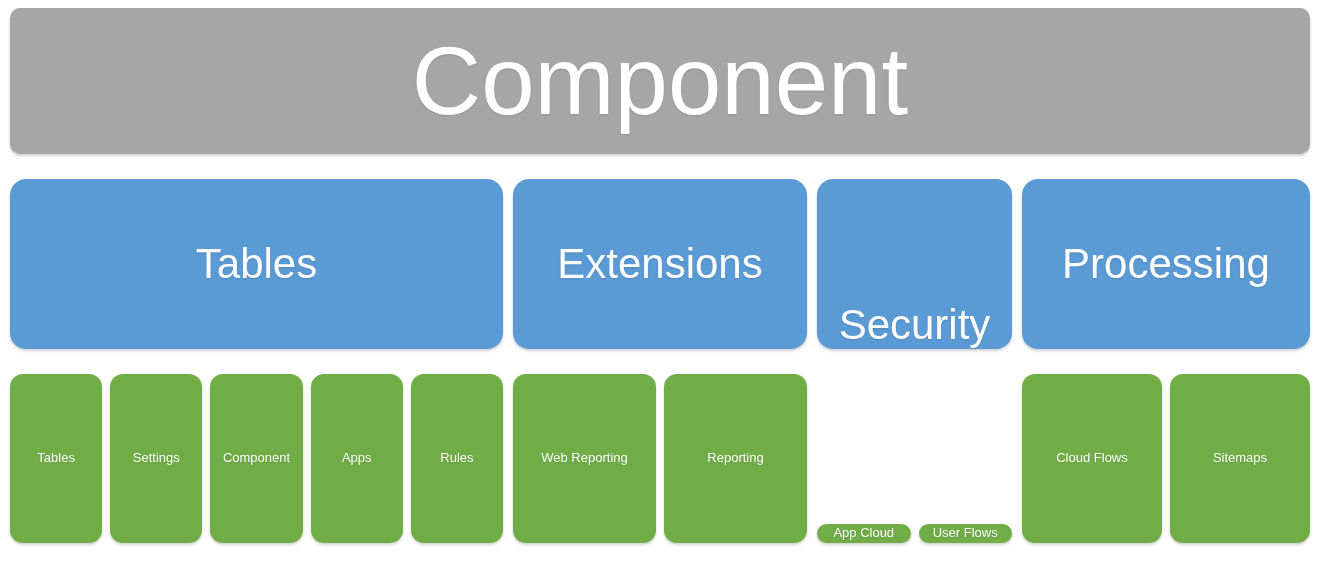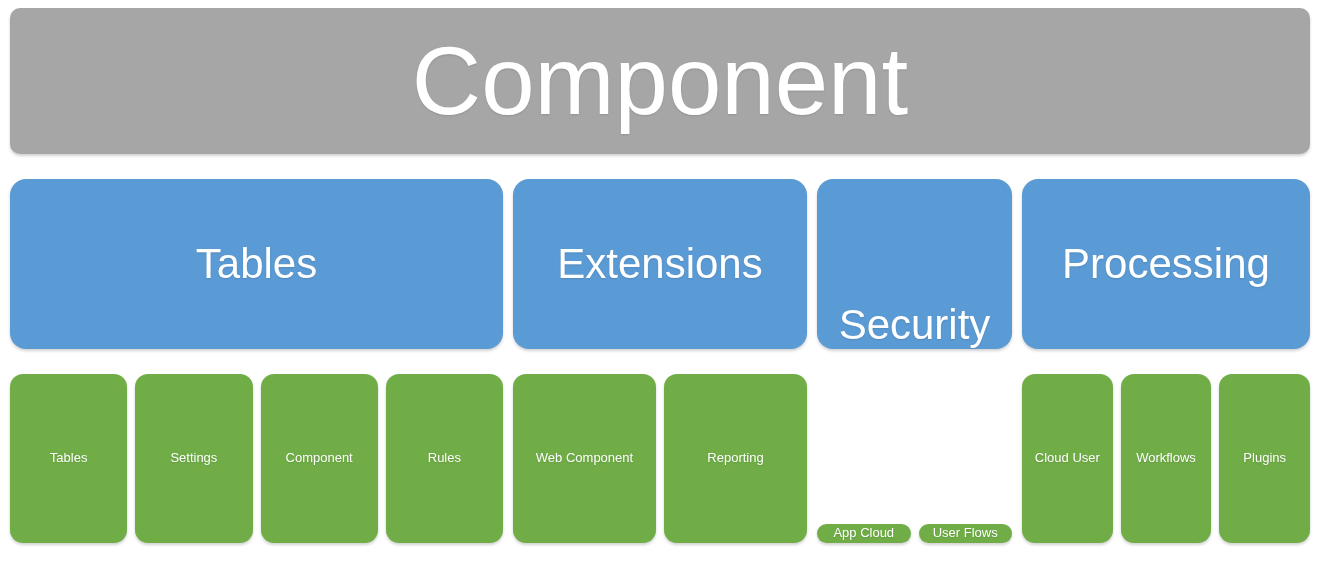--- a/index.html
+++ b/index.html
@@ -96,48 +96,48 @@
       <div class="box child-box">
         <span>Tables</span>
       </div>
       <div class="box child-box">
         <span>Settings</span>
       </div>
       <div class="box child-box">
         <span>Component</span>
       </div>
       <div class="box child-box">
+        <span>Apps</span>
+      </div>
+      <div class="box child-box">
         <span>Rules</span>
       </div>
     </div>
 
     <div class="child-group w1">
       <div class="box child-box">
-        <span>Web Component</span>
+        <span>Web Reporting</span>
       </div>
       <div class="box child-box">
         <span>Reporting</span>
       </div>
     </div>
 
     <div class="child-group w2">
       <div class="box child-box">
         <span>App Cloud</span>
       </div>
       <div class="box child-box">
         <span>User Flows</span>
       </div>
     </div>
 
     <div class="child-group w3">
       <div class="box child-box">
-        <span>Cloud User</span>
+        <span>Cloud Flows</span>
       </div>
       <div class="box child-box">
-        <span>Workflows</span>
-      </div>
-      <div class="box child-box">
-        <span>Plugins</span>
+        <span>Sitemaps</span>
       </div>
     </div>
 
   </div>
 </div>
 
 </body></html>

